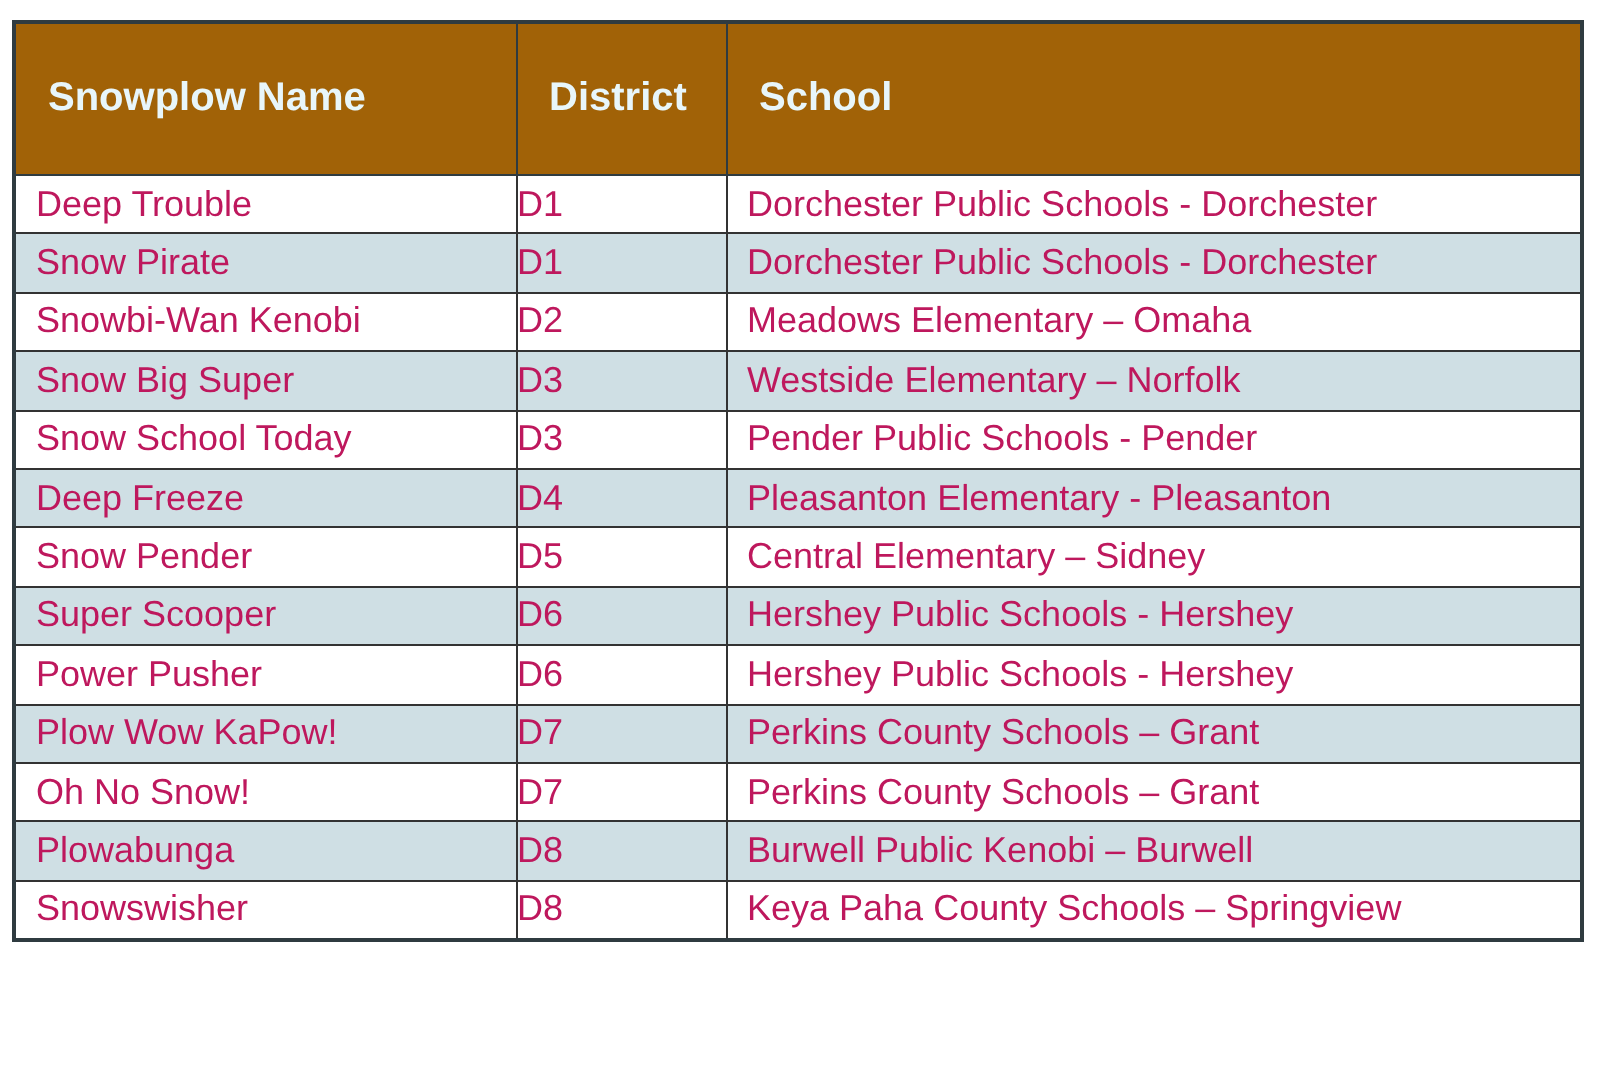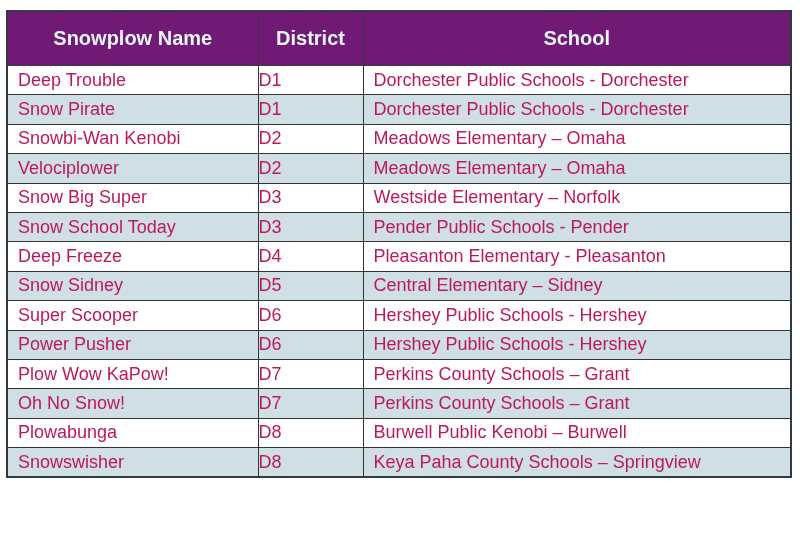--- a/index.html
+++ b/index.html
@@ -20,27 +20,27 @@
       top: 10px;
       width: 784px;
       border-collapse: collapse;
       table-layout: fixed;
       border: 2px solid #2f3b40;
     }
     table.plows col.c-name { width: 251px; }
     table.plows col.c-dist { width: 105px; }
     table.plows col.c-school { width: 428px; }
     thead th {
-      background: #701a75;
+      background: #a16207;
       color: #e8f6fa;
       font-weight: bold;
       font-size: 20px;
       height: 43px;
-      padding: 5px;
-      text-align: center;
+      padding: 16px;
+      text-align: left;
       border: 1.5px solid #2f3b40;
     }
     tbody td {
       height: 28.4px;
       padding: 0 0 0 10px;
       font-size: 18px;
       color: #be185d;
       border: 1.5px solid #333;
       white-space: nowrap;
       overflow: hidden;
@@ -78,41 +78,36 @@
       <td>Snow Pirate</td>
       <td class="dist">D1</td>
       <td>Dorchester Public Schools - Dorchester</td>
     </tr>
     <tr>
       <td>Snowbi-Wan Kenobi</td>
       <td class="dist">D2</td>
       <td>Meadows Elementary – Omaha</td>
     </tr>
     <tr>
-      <td>Velociplower</td>
-      <td class="dist">D2</td>
-      <td>Meadows Elementary – Omaha</td>
-    </tr>
-    <tr>
       <td>Snow Big Super</td>
       <td class="dist">D3</td>
       <td>Westside Elementary – Norfolk</td>
     </tr>
     <tr>
       <td>Snow School Today</td>
       <td class="dist">D3</td>
       <td>Pender Public Schools - Pender</td>
     </tr>
     <tr>
       <td>Deep Freeze</td>
       <td class="dist">D4</td>
       <td>Pleasanton Elementary - Pleasanton</td>
     </tr>
     <tr>
-      <td>Snow Sidney</td>
+      <td>Snow Pender</td>
       <td class="dist">D5</td>
       <td>Central Elementary – Sidney</td>
     </tr>
     <tr>
       <td>Super Scooper</td>
       <td class="dist">D6</td>
       <td>Hershey Public Schools - Hershey</td>
     </tr>
     <tr>
       <td>Power Pusher</td>

